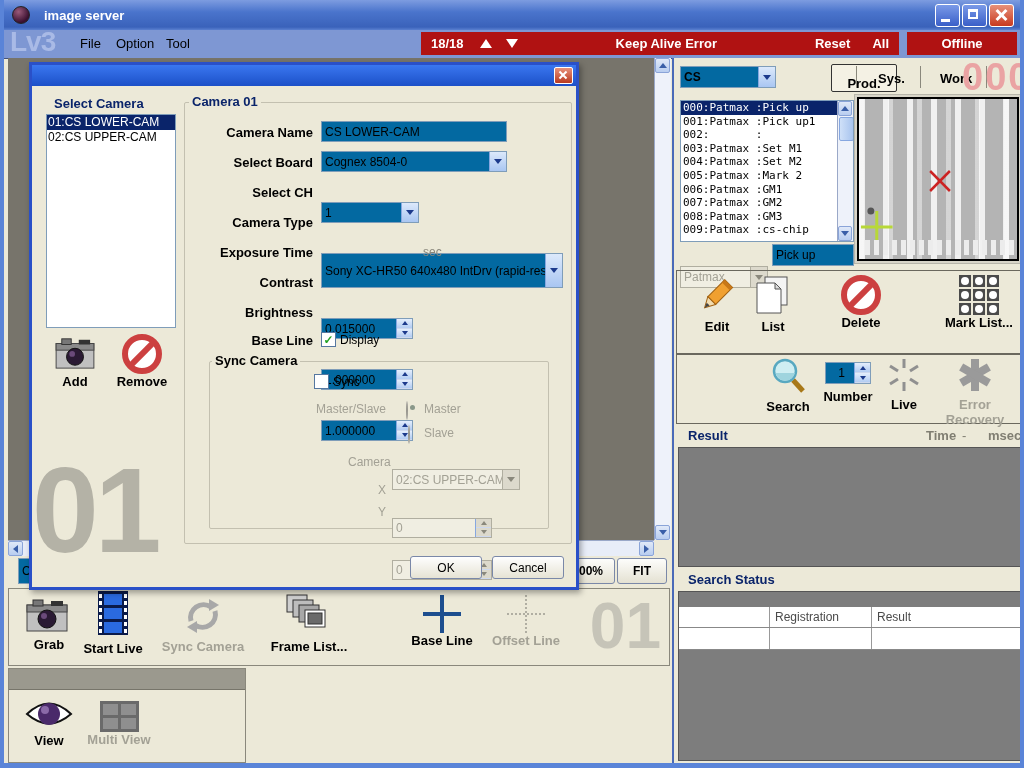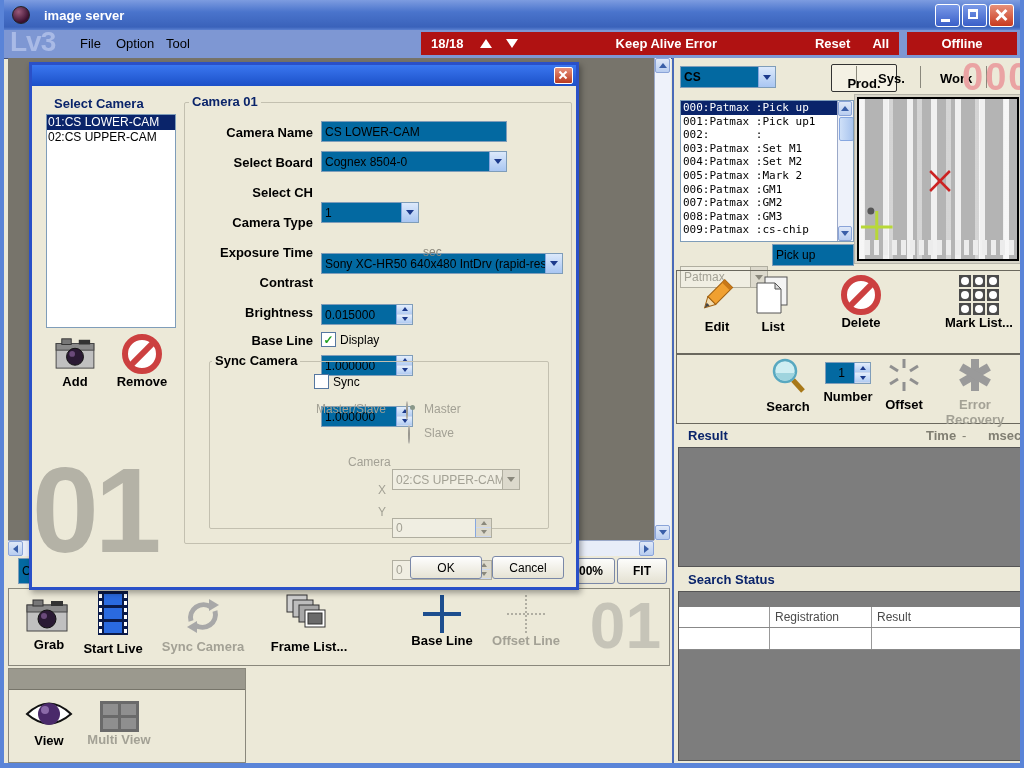--- a/index.html
+++ b/index.html
@@ -436,21 +436,21 @@
           <g stroke="#909090" stroke-width="3">
             <line x1="18" y1="2" x2="18" y2="11"></line>
               <line x1="18" y1="25" x2="18" y2="34"></line>
             <line x1="4" y1="9" x2="12" y2="14"></line>
               <line x1="24" y1="22" x2="32" y2="27"></line>
             <line x1="32" y1="9" x2="24" y2="14"></line>
               <line x1="12" y1="22" x2="4" y2="27"></line>
           </g>
         </svg>
       </span>
-      <div class="tool-label">Offset</div>
+      <div class="tool-label">Live</div>
     </div>
     <div class="abs" style="left:252px;top:2px;width:92px;text-align:center;">
       <span>
         <svg width="36" height="36" viewBox="0 0 36 36">
           <g fill="#9a9a9a">
             <rect x="14" y="2" width="8" height="32"></rect>
             <rect x="14" y="2" width="8" height="32" transform="rotate(60 18 18)"></rect>
             <rect x="14" y="2" width="8" height="32" transform="rotate(120 18 18)"></rect>
           </g>
         </svg>
@@ -528,21 +528,21 @@
 
       <span class="abs lbl" style="left:0;top:82px;width:128px;">Select CH</span>
       <div class="abs xpfield combo" style="left:136px;top:78px;width:98px;height:21px;">
         <span>1</span>
         <span class="arrow">
             <i></i>
           </span>
       </div>
 
       <span class="abs lbl" style="left:0;top:112px;width:128px;">Camera Type</span>
-      <div class="abs xpfield combo" style="left:136px;top:108px;width:242px;height:21px;">
+      <div class="abs xpfield combo" style="left:136px;top:108px;width:242px;height:35px;">
         <span>Sony XC-HR50 640x480 IntDrv (rapid-res</span>
         <span class="arrow">
             <i></i>
           </span>
       </div>
 
       <span class="abs lbl" style="left:0;top:142px;width:128px;">Exposure Time</span>
       <div class="abs xpfield spin" style="left:136px;top:138px;width:92px;height:21px;">
         <span>0.015000</span>
         <span class="btns">

